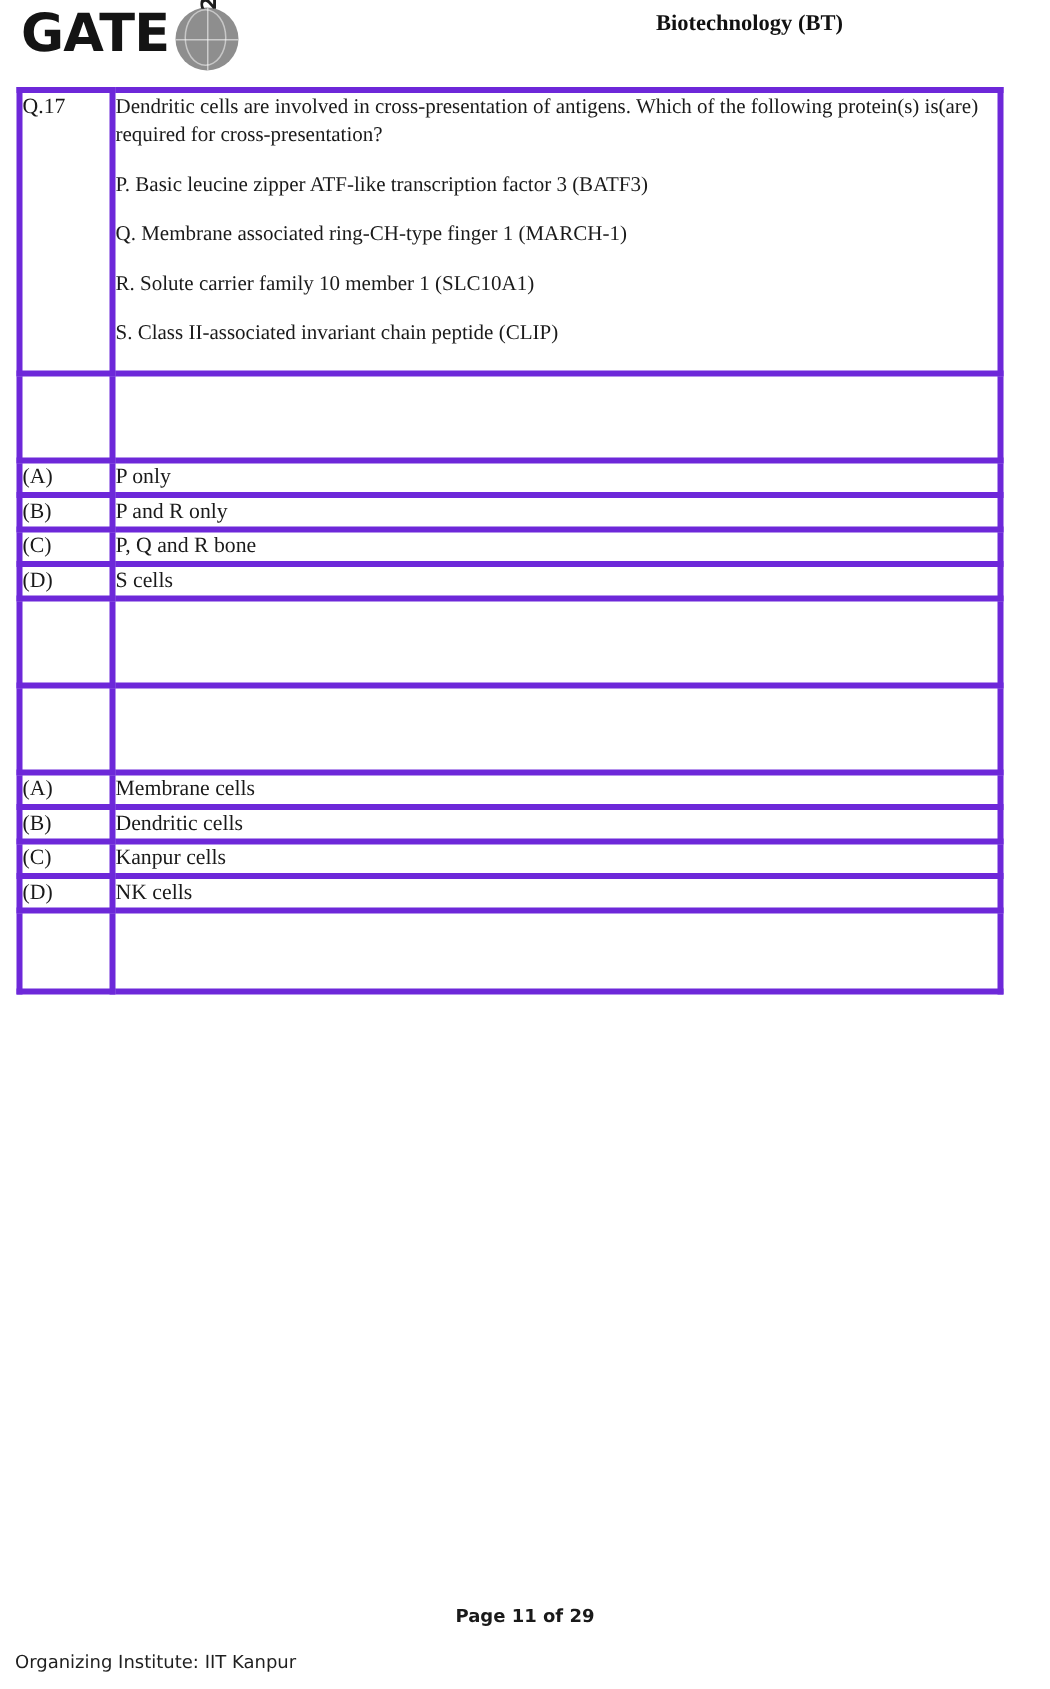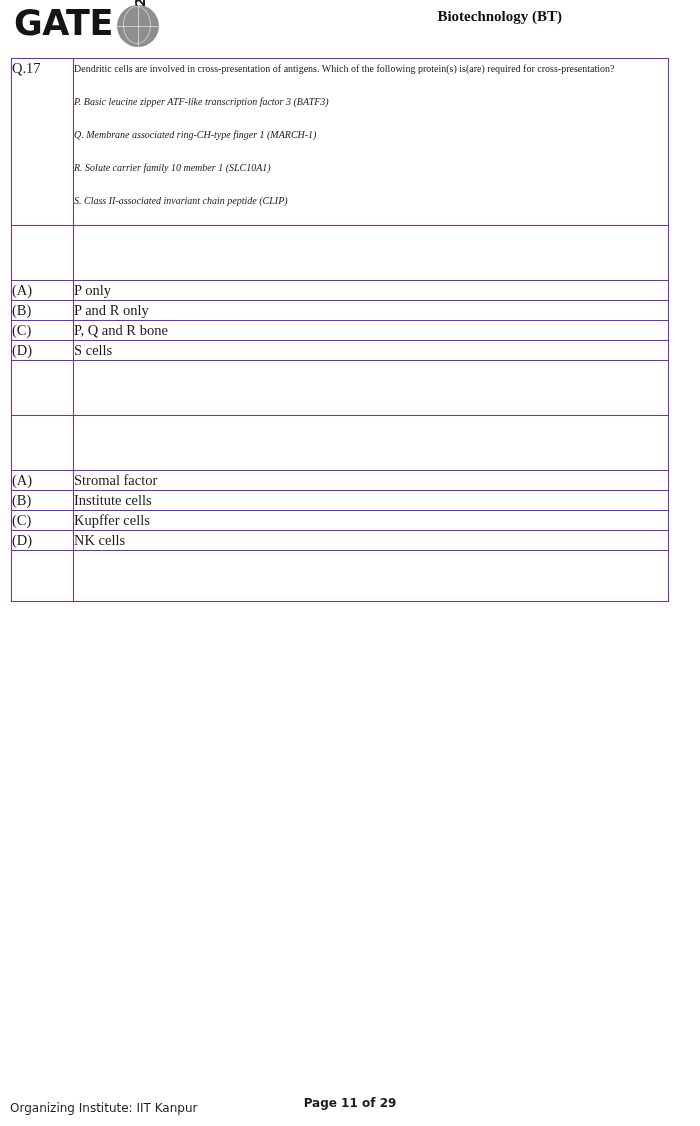--- a/index.html
+++ b/index.html
@@ -109,47 +109,46 @@
   
   .qtable {
     position: absolute;
     left: 11px;
     top: 58px;
     width: 658px;
     border-collapse: collapse;
     table-layout: fixed;
   }
   .qtable td {
-    border: 1px solid #6d28d9;
+    border: 4px solid #6d28d9;
     vertical-align: top;
     padding: 0;
   }
   .col-label {
     width: 62px;
   }
   .cell-label {
     font-size: 14.5px;
     padding: 9px 0 0 9px;
     line-height: 18px;
     white-space: nowrap;
   }
   .cell-body {
-    font-size: 10px;
+    font-size: 14px;
     line-height: 19px;
     padding: 8px 10px 9px 9px;
   }
   .cell-body p {
     margin: 0;
   }
   .cell-body p.stem {
     margin-bottom: 14px;
   }
   .cell-body p.item {
     margin-bottom: 14px;
-    font-style: italic;
   }
   .cell-body p.item:last-child {
     margin-bottom: 15px;
   }
   .opt-label {
     font-size: 14.5px;
     padding: 17px 0 17px 9px;
     line-height: 19px;
     white-space: nowrap;
   }
@@ -169,21 +168,21 @@
   
   .page-footer {
     position: absolute;
     left: 0;
     bottom: 0;
     width: 700px;
     height: 56px;
   }
   .page-number {
     position: absolute;
-    top: 26px;
+    top: 0;
     left: 0;
     width: 700px;
     text-align: center;
     font-family: "DejaVu Sans", sans-serif;
     font-weight: bold;
     font-size: 12px;
     color: #1a1a1a;
   }
   .org-institute {
     position: absolute;
@@ -254,29 +253,29 @@
     </tr>
 
 
     <tr>
       <td class="spacer-cell"></td>
       <td class="spacer-cell"></td>
     </tr>
 
     <tr>
       <td class="opt-label">(A)</td>
-      <td class="opt-text">Stromal factor</td>
+      <td class="opt-text">Membrane cells</td>
     </tr>
     <tr>
       <td class="opt-label">(B)</td>
-      <td class="opt-text">Institute cells</td>
+      <td class="opt-text">Dendritic cells</td>
     </tr>
     <tr>
       <td class="opt-label">(C)</td>
-      <td class="opt-text">Kupffer cells</td>
+      <td class="opt-text">Kanpur cells</td>
     </tr>
     <tr>
       <td class="opt-label">(D)</td>
       <td class="opt-text">NK cells</td>
     </tr>
 
     <tr>
       <td class="spacer-cell-tall"></td>
       <td class="spacer-cell-tall"></td>
     </tr>

